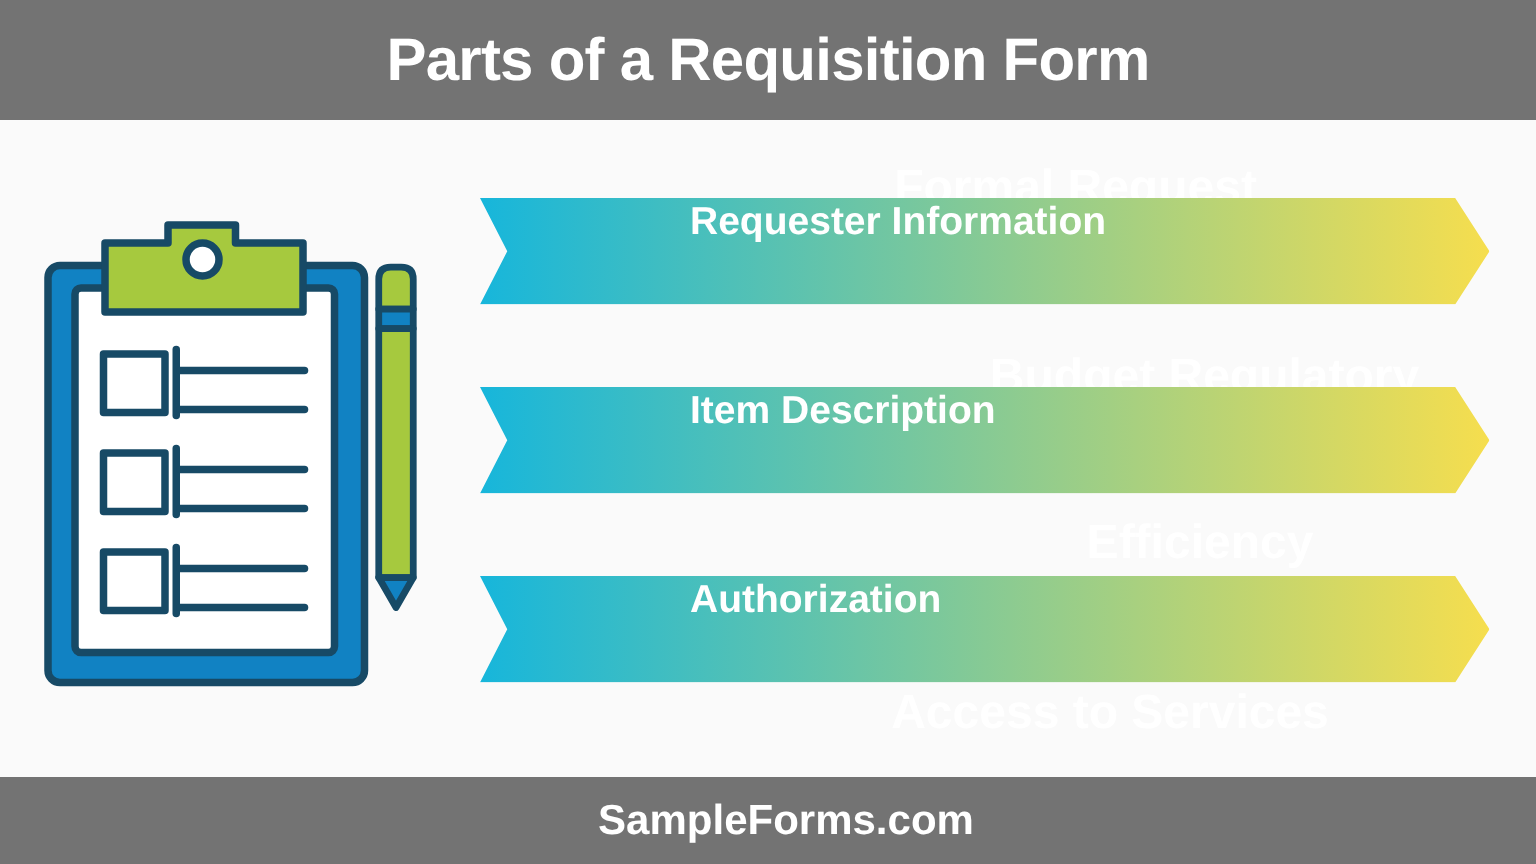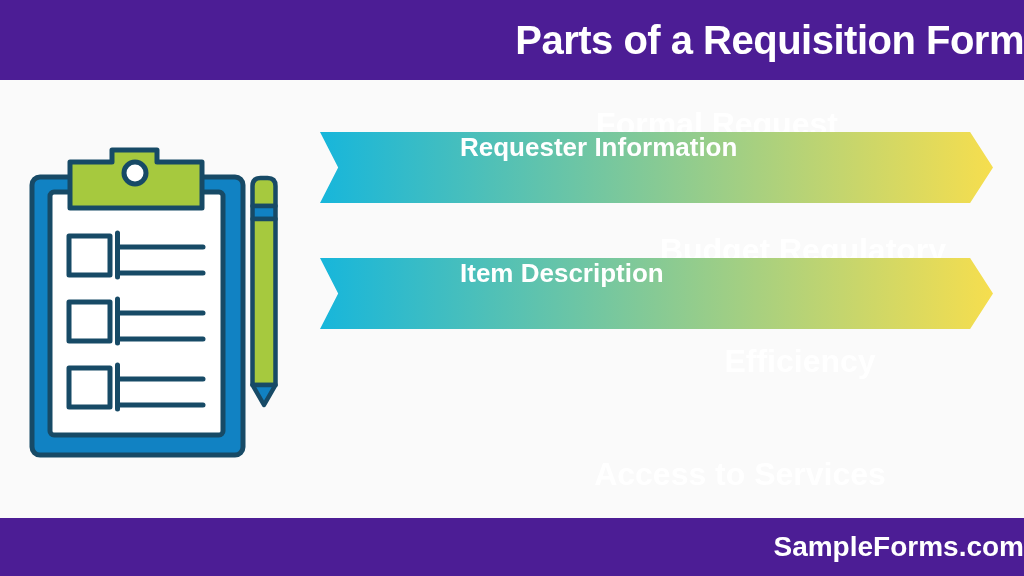--- a/index.html
+++ b/index.html
@@ -10,24 +10,24 @@
     height: 576px;
     background: #fafafa;
     overflow: hidden;
     font-family: "Liberation Sans", sans-serif;
   }
   
   .band {
     position: absolute;
     left: 0;
     width: 100%;
-    background: #4c1d95;
+    background: #737373;
     display: flex;
     align-items: center;
-    justify-content: flex-end;
+    justify-content: center;
   }
   .band.header { top: 0; height: 80px; }
   .band.footer { top: 518px; height: 58px; }
   .title {
     color: #ffffff;
     font-size: 40px;
     font-weight: bold;
     letter-spacing: -0.5px;
   }
   .brand {
@@ -91,20 +91,23 @@
   <div class="ghost" style="left:803px; top:232px;">Budget Regulatory</div>
   <div class="ghost" style="left:800px; top:343px;">Efficiency</div>
   <div class="ghost" style="left:740px; top:456px;">Access to Services</div>
 
   <div class="banner b1">
     <span class="banner-label">Requester Information</span>
   </div>
   <div class="banner b2">
     <span class="banner-label">Item Description</span>
   </div>
+  <div class="banner b3">
+    <span class="banner-label">Authorization</span>
+  </div>
 
   <svg class="illo" viewBox="0 0 290 340">
     <g stroke="#174a66" stroke-width="5" stroke-linejoin="round" stroke-linecap="round">
 
       <rect x="22" y="47" width="211" height="278" rx="8" fill="#1182c3"></rect>
 
       <rect x="40" y="62" width="173" height="243" rx="4" fill="#ffffff"></rect>
 
       <path d="M60 78 L60 32 L102 32 L102 20 L147 20 L147 32 L192 32 L192 78 Z" fill="#a6c93e"></path>
       <circle cx="125" cy="43" r="11" fill="#ffffff"></circle>

